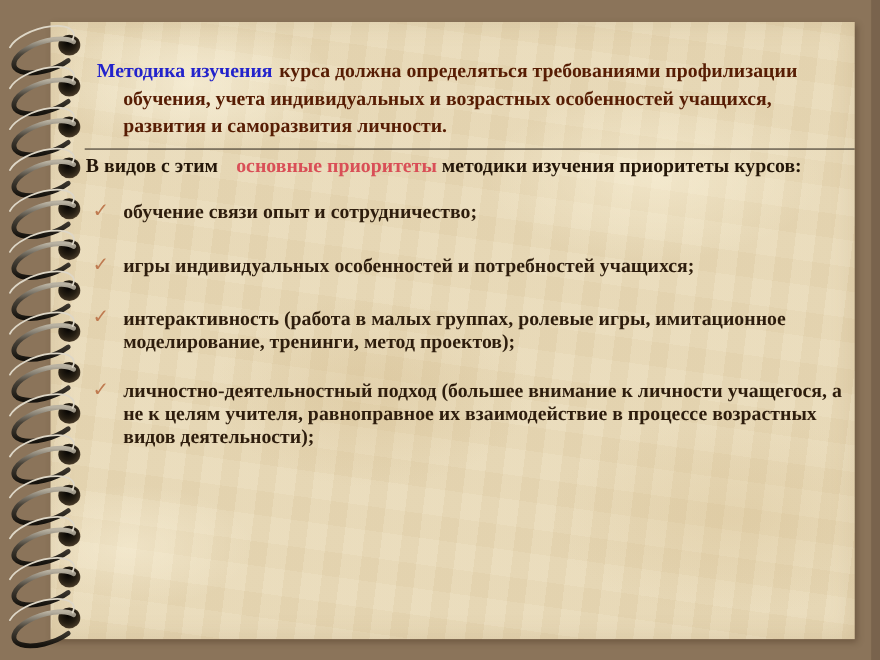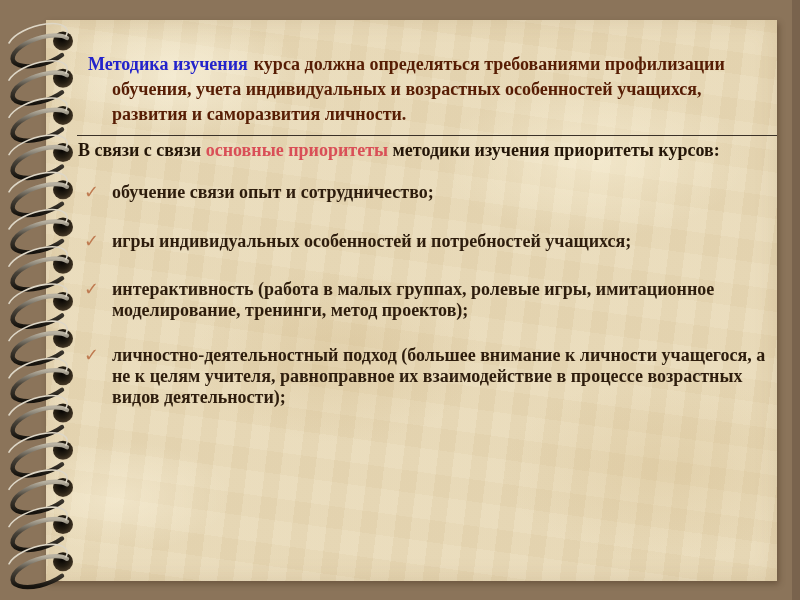--- a/index.html
+++ b/index.html
@@ -42,21 +42,21 @@
   .divider {
     position:absolute; left:77px; top:135px; width:700px; height:1px;
     background:#3b3228;
   }
 
   .intro {
     left:78px; top:138px; width:712px;
     font-size:18px; line-height:24px;
     color:#241608;
   }
-  .intro .hl { color:#d94f57; }
+  .intro .hl { color:#d94f57;margin-left:12px; }
 
   .bullet {
     left:84px; width:690px; padding-left:28px;
     font-size:18px; line-height:21px;
     color:#2e1d0d;
   }
   .bullet .check {
     position:absolute; left:0; top:-1px;
     color:#bf7a50; font-size:18px; font-weight:bold;
     font-family:"DejaVu Sans", sans-serif;
@@ -166,21 +166,21 @@
       </g>
   </svg>
 
   <div class="textblock heading">
     <span class="lead">Методика изучения</span><span>курса должна определяться требованиями профилизации обучения, учета индивидуальных и возрастных особенностей учащихся, развития и саморазвития личности.</span>
   </div>
 
   <div class="divider"></div>
 
   <div class="textblock intro">
-    <span>В связи с связи </span><span class="hl">основные приоритеты</span><span> методики изучения приоритеты курсов:</span>
+    <span>В видов с этим </span><span class="hl">основные приоритеты</span><span> методики изучения приоритеты курсов:</span>
   </div>
 
   <div class="textblock bullet b1">
     <span class="check">✓</span>
     <span>обучение связи опыт и сотрудничество;</span>
   </div>
   <div class="textblock bullet b2">
     <span class="check">✓</span>
     <span>игры индивидуальных особенностей и потребностей учащихся;</span>
   </div>

